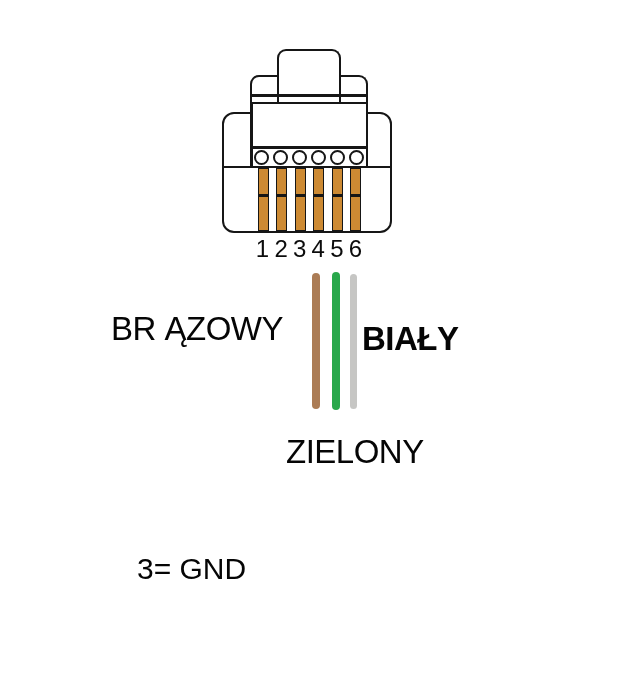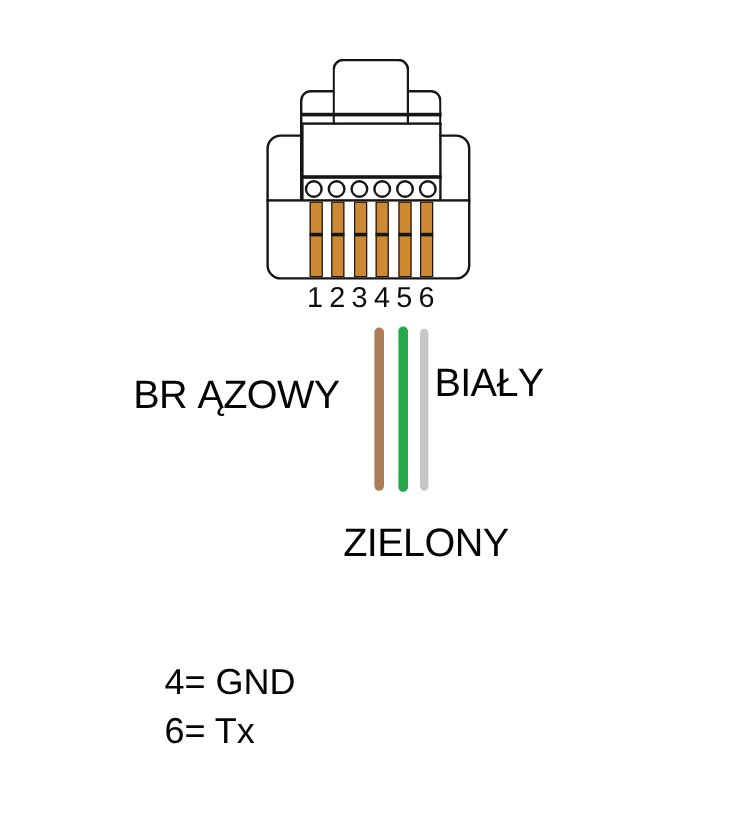--- a/index.html
+++ b/index.html
@@ -49,21 +49,21 @@
   }
   .numbers-row span{display:inline-block;width:15px;text-align:center;}
   
   .wire{position:absolute;border-radius:4px;z-index:1;}
   .wire:nth-child(1){left:312px;top:273px;width:8px;height:136px;}
   .wire:nth-child(2){left:332px;top:272px;width:8px;height:138px;}
   .wire:nth-child(3){left:350px;top:274px;width:7px;height:135px;}
   
   .lbl{position:absolute;font-size:33px;letter-spacing:-0.5px;color:#050505;white-space:nowrap;}
   .lbl-brown{left:97px;top:310px;width:200px;text-align:center;}
-  .lbl-white{left:362px;top:300px;}
+  .lbl-white{left:362px;top:320px;font-weight:bold;}
   .lbl-green{left:286px;top:433px;}
   
   .legend{position:absolute;left:137px;top:548px;font-size:30px;line-height:41px;color:#050505;}
 </style>
 </head>
 <body>
 
 <div class="canvas">
 
   <div class="latch-tab"></div>
@@ -105,17 +105,16 @@
     <div class="wire" style="background: rgb(171, 124, 85);"></div>
     <div class="wire" style="background: rgb(41, 168, 75);"></div>
     <div class="wire" style="background: rgb(198, 198, 196);"></div>
   </div>
 
   <div class="lbl lbl-brown">BR ĄZOWY</div>
   <div class="lbl lbl-white">BIAŁY</div>
   <div class="lbl lbl-green">ZIELONY</div>
 
   <div class="legend" id="legend">
-      <div>4= GND</div>
-      <div>6= Tx</div>
+      <div>3= GND</div>
     </div>
 
 </div>
 
 </body></html>

